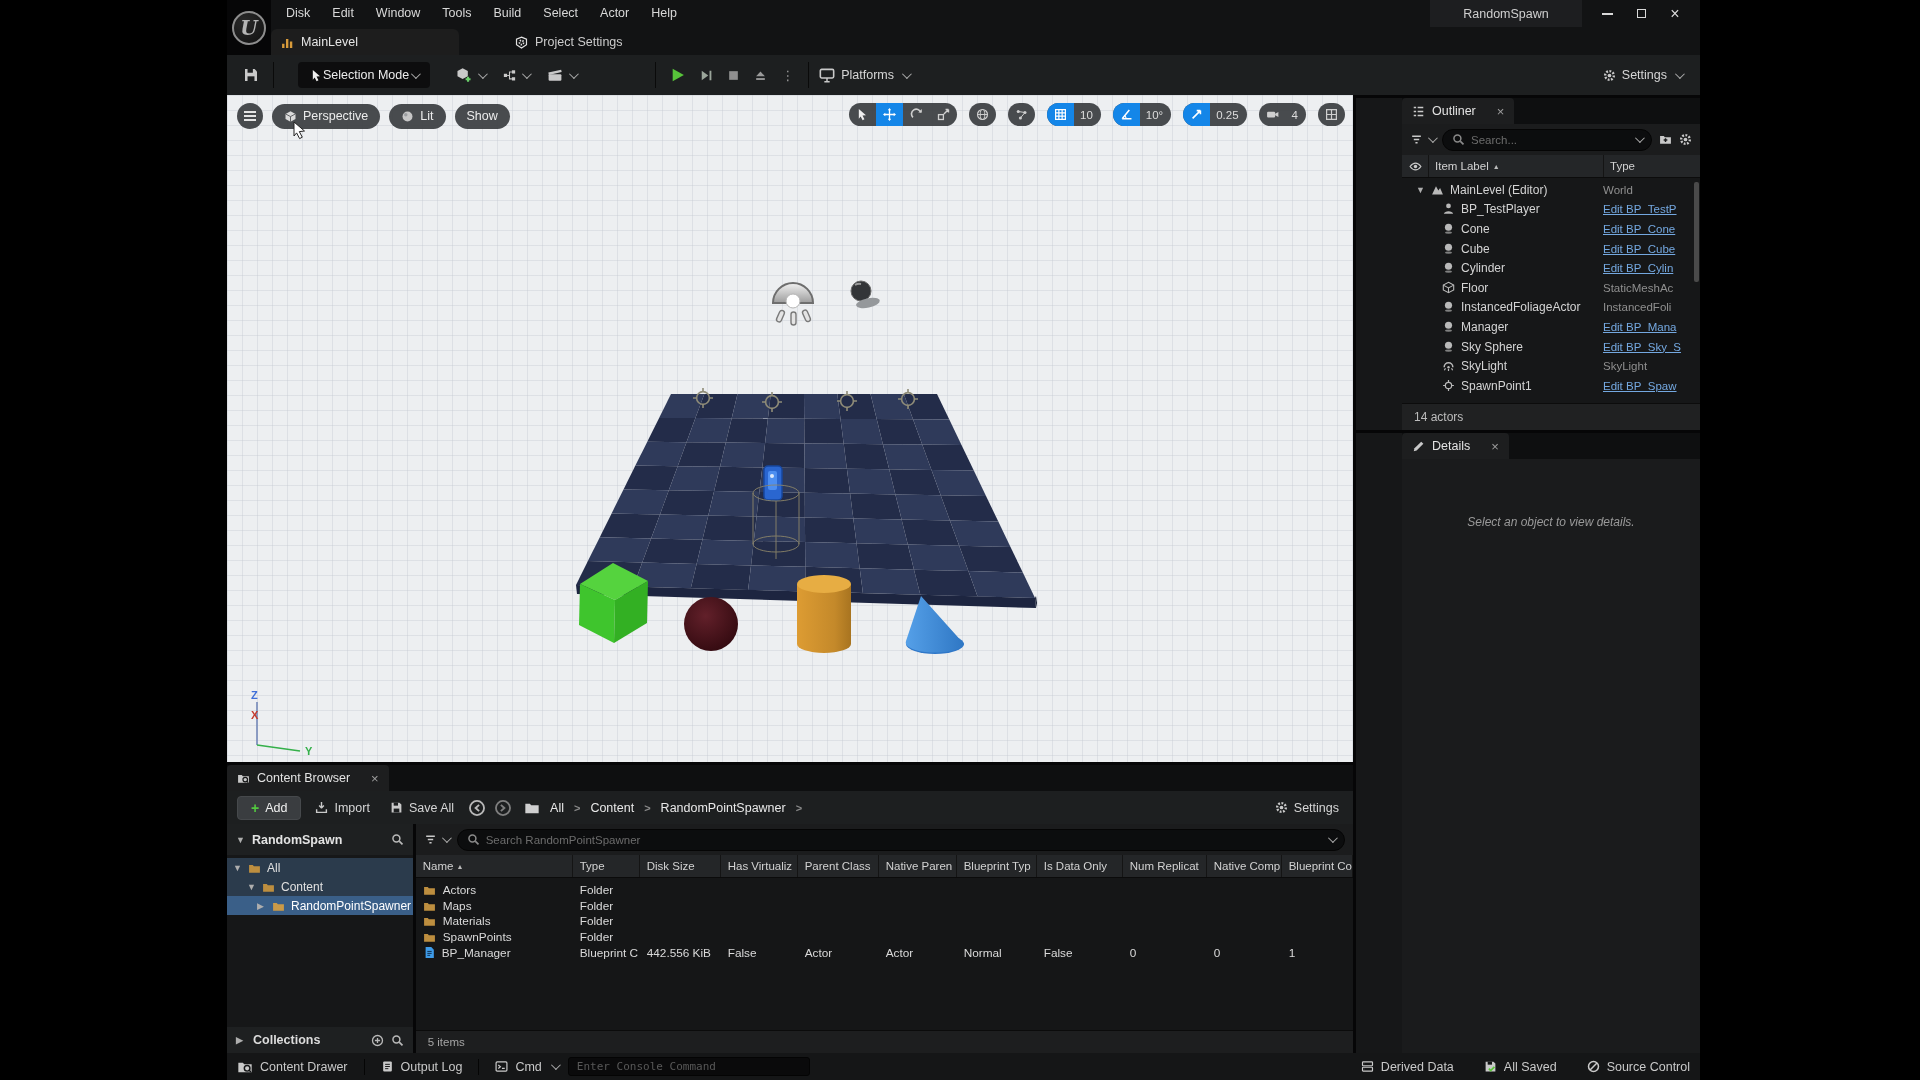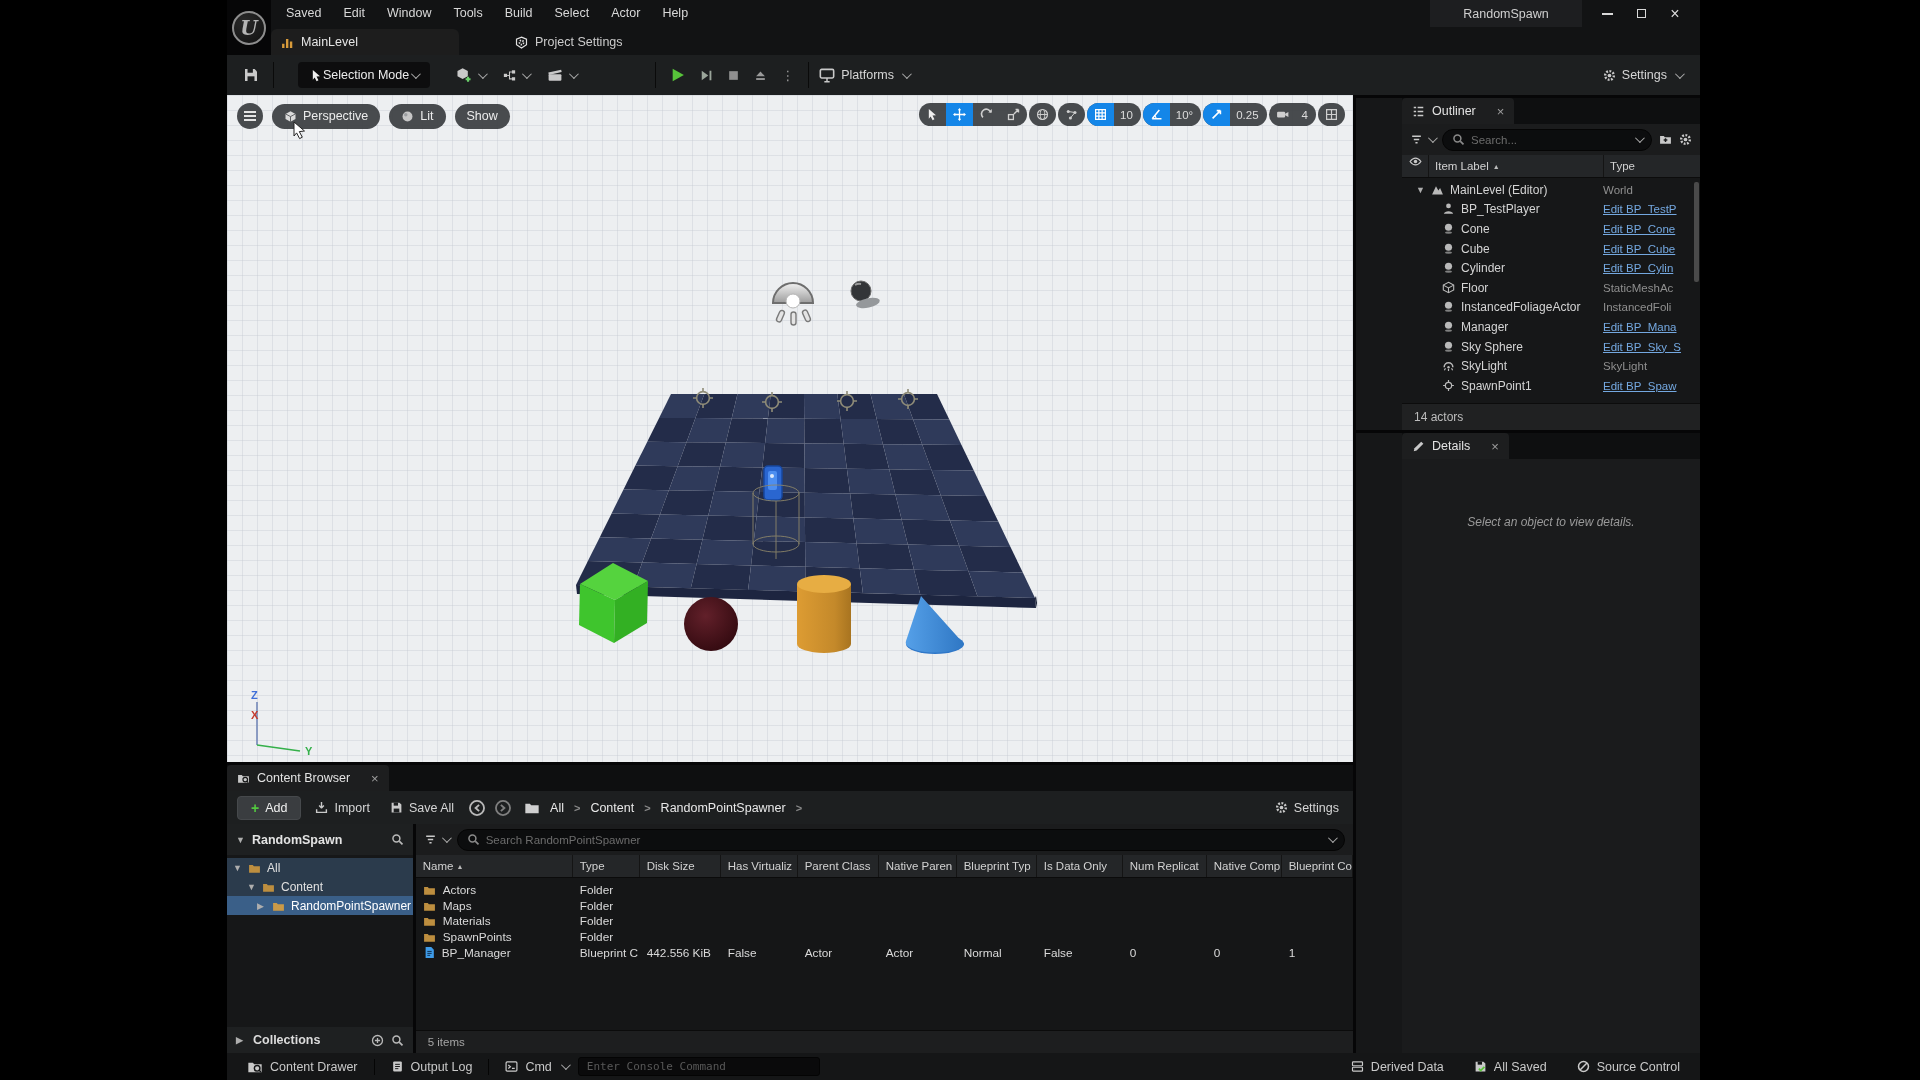--- a/index.html
+++ b/index.html
@@ -46,39 +46,39 @@
   .right-col { flex:1; display:flex; flex-direction:column; gap:3px; padding-top:3px; min-height:0;}
 
   
   .viewport { position:relative; height:667px; background-color:#edeff1; overflow:hidden; flex:0 0 auto;
     background-image:linear-gradient(rgba(195,200,210,.38) 1px, transparent 1px), linear-gradient(90deg, rgba(195,200,210,.38) 1px, transparent 1px);
     background-size:15px 15px;}
   .vp-ctrl-left { position:absolute; left:10px; top:8px; display:flex; align-items:center; gap:9px; z-index:3;}
   .vp-burger { width:26px; height:26px; border-radius:50%; background:rgba(58,61,64,.92); display:flex; align-items:center; justify-content:center;}
   .burger-ico { width:12px; height:10px; background:linear-gradient(#e6e6e6 2px, transparent 2px) 0 0/12px 4px repeat-y;}
   .vp-pill { height:25px; border-radius:13px; background:rgba(58,61,64,.92); display:flex; align-items:center; gap:6px; padding:0 12px; color:#ececec; font-size:12.5px;}
-  .vp-ctrl-right { position:absolute; right:8px; top:8px; display:flex; align-items:center; gap:2px; z-index:3;}
+  .vp-ctrl-right { position:absolute; right:8px; top:8px; display:flex; align-items:center; gap:12px; z-index:3;}
   .vp-rpill { height:23px; border-radius:12px; background:rgba(58,61,64,.92); display:flex; align-items:center; overflow:hidden; color:#dcdcdc; font-size:11.5px;}
   .vp-rpill .seg { height:100%; display:flex; align-items:center; justify-content:center; padding:0 7px;}
   .seg.active { background:#1486e8; color:#fff;}
   .seg.val { padding:0 8px 0 6px;}
   .scene { position:absolute; inset:0; }
   .axis-gizmo text { font-family:"Liberation Sans",sans-serif; font-size:11px; font-weight:bold;}
 
   
   .panel { background:#161718; display:flex; flex-direction:column; min-height:0;padding-left:46px;}
   .paneltabs { height:26px; background:#0e0f10; display:flex; flex:0 0 auto;}
   .ptab { height:26px; background:#1d1e1f; display:flex; align-items:center; gap:7px; padding:0 10px; font-size:12.5px; color:#e3e3e3; border-radius:4px 4px 0 0;}
   .ptab .x { color:#9f9f9f; font-size:13px; margin-left:14px;}
   .outliner { height:332px; flex:0 0 auto;}
   .ol-search-row { height:31px; display:flex; align-items:center; gap:7px; padding:0 8px; background:#1b1c1d; flex:0 0 auto;}
   .search-pill { flex:1; height:22px; background:#0c0d0e; border:1px solid #050505; border-radius:11px; display:flex; align-items:center; gap:6px; padding:0 9px; color:#6f6f6f;}
   .search-pill input { flex:1; background:transparent; border:none; outline:none; color:#9f9f9f; font-size:11.5px; font-family:"Liberation Sans",sans-serif;}
   .search-pill input::placeholder { color:#6c6c6c;}
-  .ol-colhead { height:23px; background:#242628; display:flex; font-size:11.5px; color:#d2d2d2; flex:0 0 auto; border-bottom:1px solid #0c0c0c;}
+  .ol-colhead { height:23px; background:#242628; display:flex; align-items:center; font-size:11.5px; color:#d2d2d2; flex:0 0 auto; border-bottom:1px solid #0c0c0c;}
   .ol-colhead .eye-col { width:26px; display:flex; justify-content:center;}
   .ol-colhead .label-col { flex:1; display:flex; align-items:center; gap:4px; border-left:1px solid #141414; padding-left:6px; height:100%;}
   .ol-colhead .type-col { width:97px; border-left:1px solid #141414; padding-left:6px; display:flex; align-items:center; height:100%;}
   .ol-rows { flex:1; position:relative; overflow:hidden; background:#161718; padding-top:2px;}
   .ol-row { height:19.6px; display:flex; align-items:center; font-size:12px; color:#d4d4d4;}
   .ol-row .lbl-cell { flex:1; display:flex; align-items:center; gap:5px; overflow:hidden; white-space:nowrap;}
   .ol-row .type-cell { width:97px; overflow:hidden; white-space:nowrap; font-size:11.5px; color:#8f8f8f; flex:0 0 auto;}
   .ol-row .type-cell.link { color:#74a8e0; text-decoration:underline;}
   .ol-ico { width:14px; height:14px; color:#b9b9b9; flex:0 0 auto; display:flex;}
   .caret { color:#aeaeae; font-size:9px; width:10px; flex:0 0 auto;}
@@ -114,21 +114,21 @@
   .cb-table-head .col { display:flex; align-items:center; padding-left:7px; border-right:1px solid #141414; height:100%; overflow:hidden; white-space:nowrap;}
   .cb-rows { flex:1; padding-top:4px;}
   .cb-row { height:15.8px; display:flex; align-items:center; font-size:11.8px; color:#dadada;}
   .cb-row .col { padding-left:7px; overflow:hidden; white-space:nowrap;}
   .cb-row .name-col { display:flex; align-items:center; gap:6px;}
   .c0{width:157px;} .c1{width:67px;} .c2{width:81px;} .c3{width:77px;} .c4{width:81px;} .c5{width:78px;} .c6{width:80px;} .c7{width:86px;} .c8{width:84px;} .c9{width:75px;} .c10{flex:1;}
   .cb-footer { height:23px; background:#1d1e1f; border-top:1px solid #0b0b0b; display:flex; align-items:center; padding:0 12px; font-size:11.5px; color:#a5a5a5; flex:0 0 auto;}
   .bp-ico { width:13px; height:14px; color:#3e9be8; display:flex;}
 
   
-  .statusbar { height:27px; background:#151617; display:flex; align-items:center; padding:0 20px; gap:10px; flex:0 0 auto; font-size:12.5px; color:#c9c9c9;}
+  .statusbar { height:27px; background:#151617; display:flex; align-items:center; padding:0 10px; gap:10px; flex:0 0 auto; font-size:12.5px; color:#c9c9c9;}
   .sb-item { display:flex; align-items:center; gap:7px;}
   .sb-sep { width:1px; height:16px; background:#050505; margin:0 6px;}
   .console-input { width:242px; height:19px; background:#0a0a0b; border:1px solid #040404; border-radius:3px; color:#585858;
     font-family:"DejaVu Sans Mono", monospace; font-size:11px; padding:0 8px; outline:none;}
   .console-input::placeholder { color:#585858;}
   .sb-right { margin-left:auto; display:flex; align-items:center; gap:30px;}
 
   svg.ic { width:13px; height:13px; flex:0 0 auto; }
   svg.ic16 { width:16px; height:16px; flex:0 0 auto;}
   .cursor-arrow { position:absolute; left:66px; top:66px; z-index:50;}
@@ -336,21 +336,21 @@
 </svg>
 
 <div class="stage">
   <div class="window">
 
     <div class="titlebar">
       <div class="logo-block">
         <div class="ue-logo">U</div>
       </div>
       <div class="menus">
-        <span class="menu-item">Saved</span>
+        <span class="menu-item">Disk</span>
         <span class="menu-item">Edit</span>
         <span class="menu-item">Window</span>
         <span class="menu-item">Tools</span>
         <span class="menu-item">Build</span>
         <span class="menu-item">Select</span>
         <span class="menu-item">Actor</span>
         <span class="menu-item">Help</span>
       </div>
       <div class="title-chip">RandomSpawn</div>
       <div class="win-controls">

